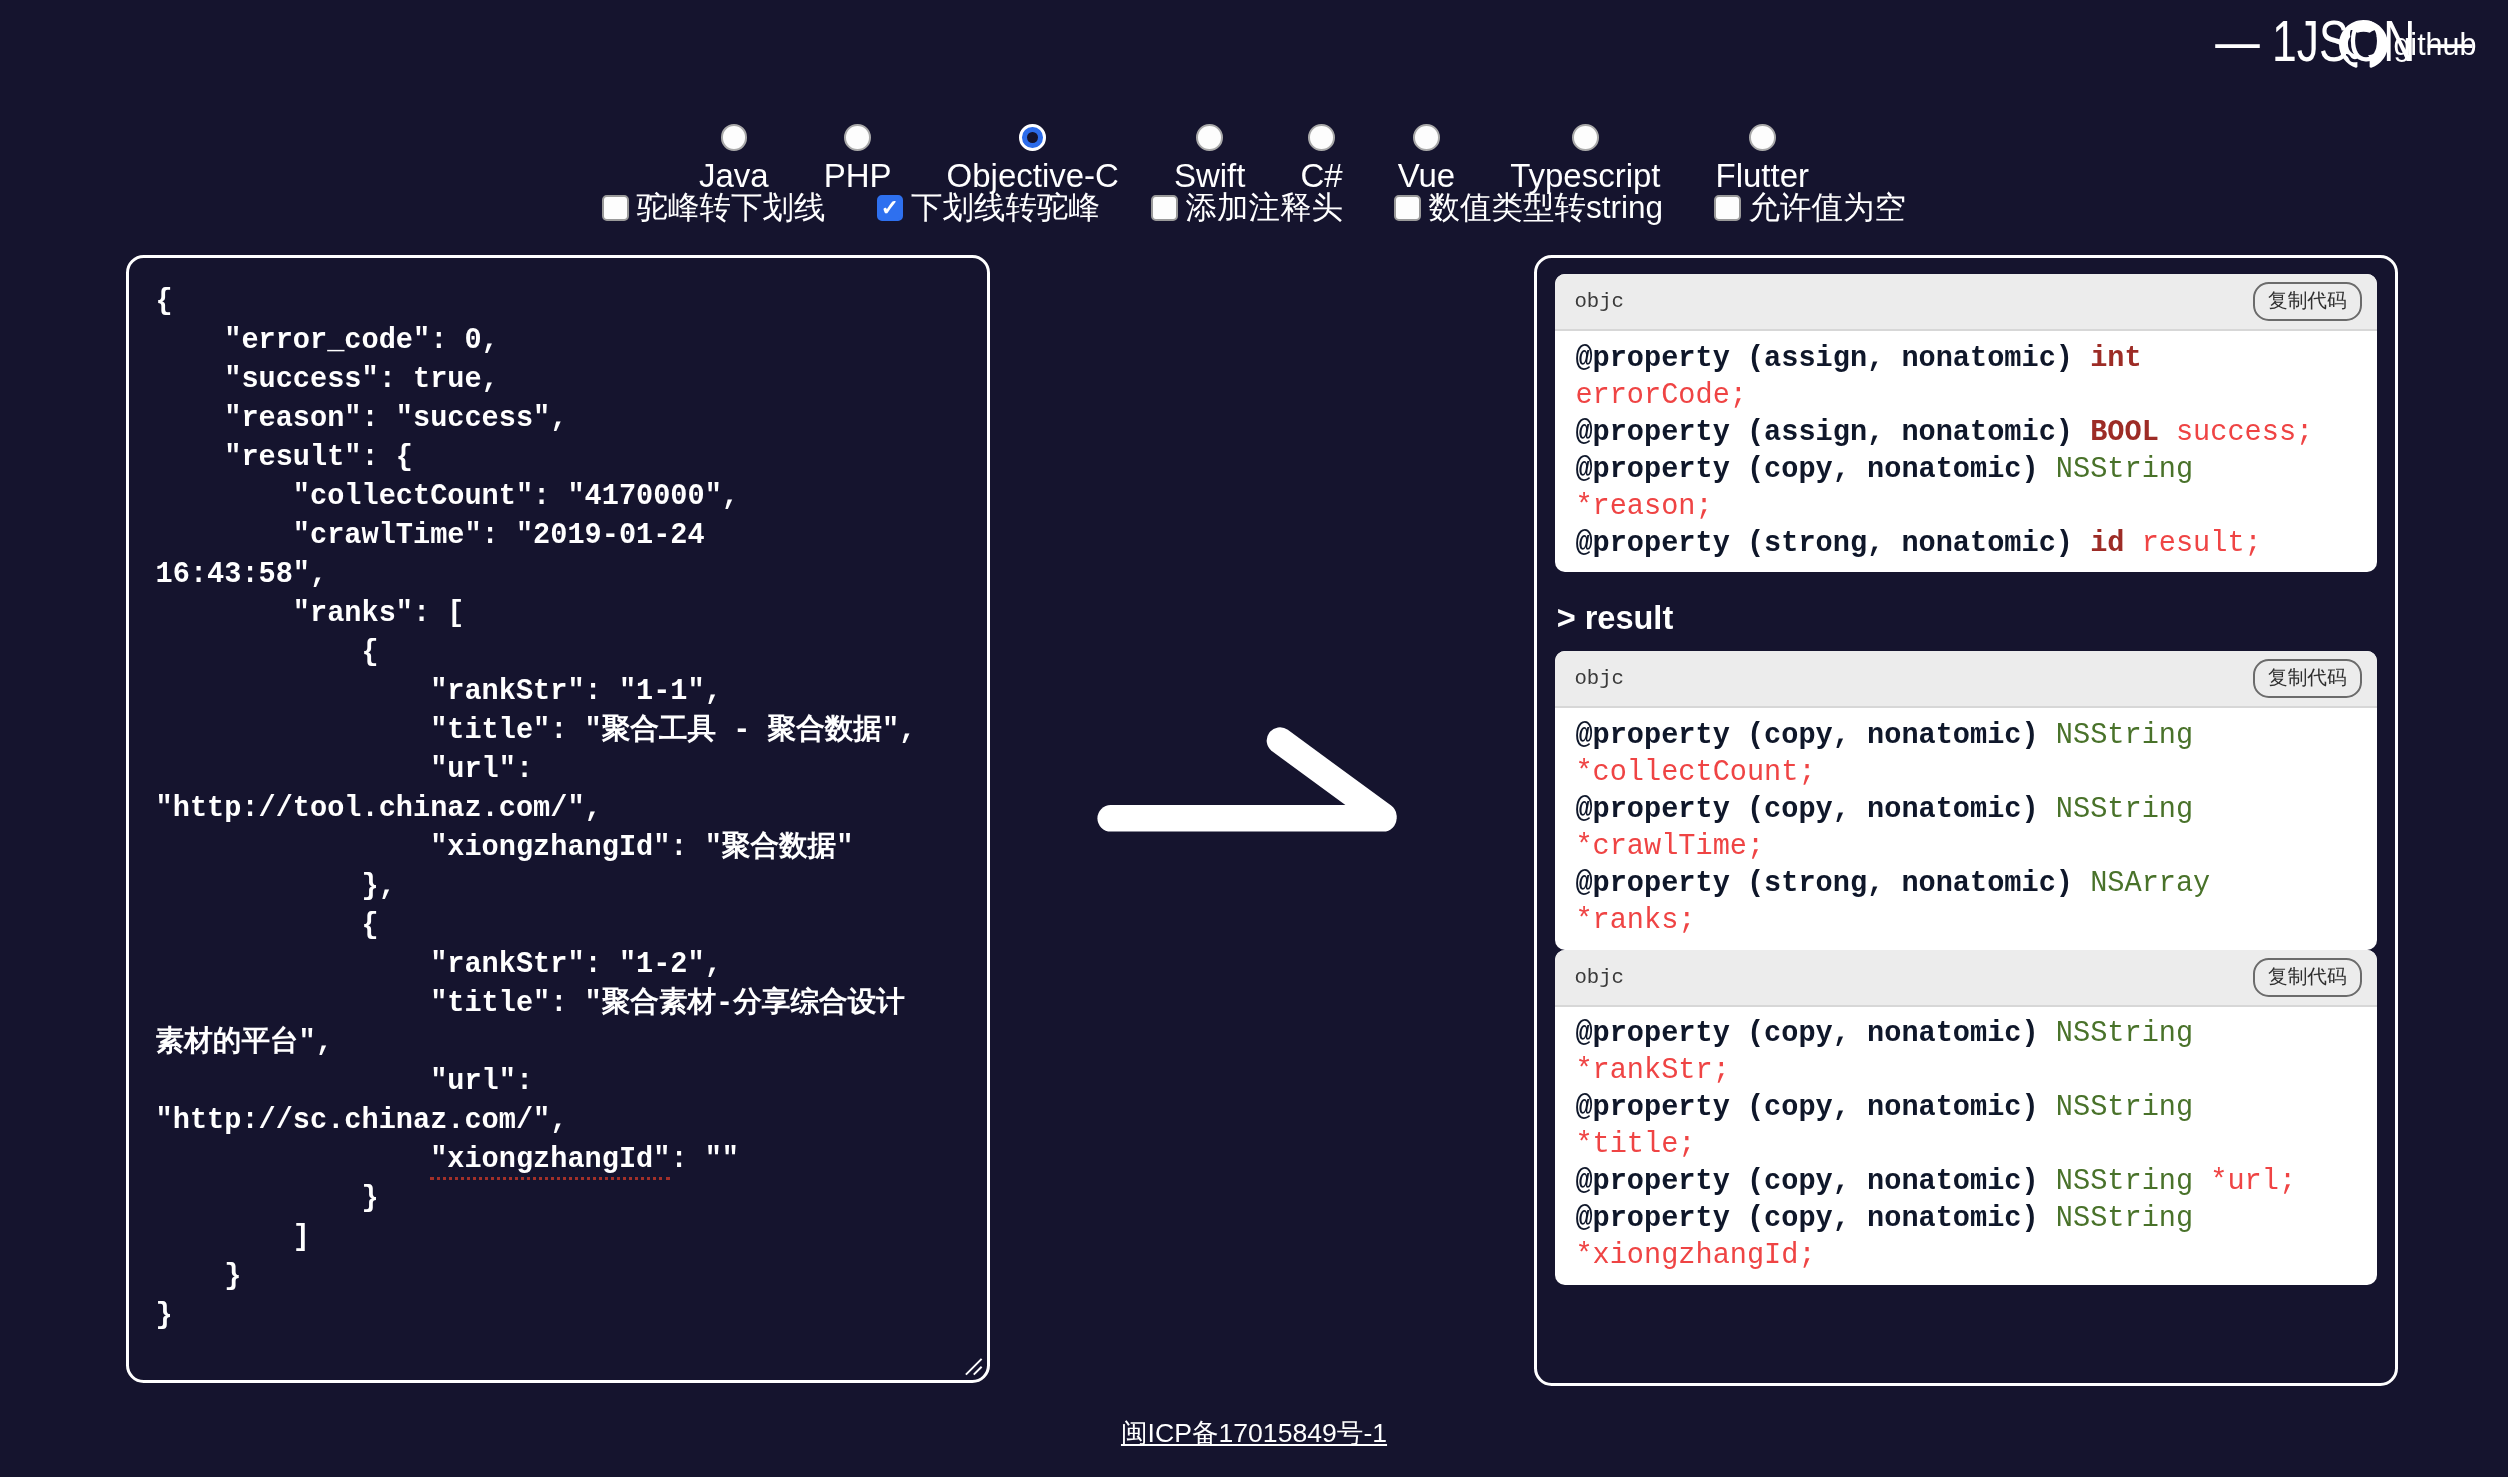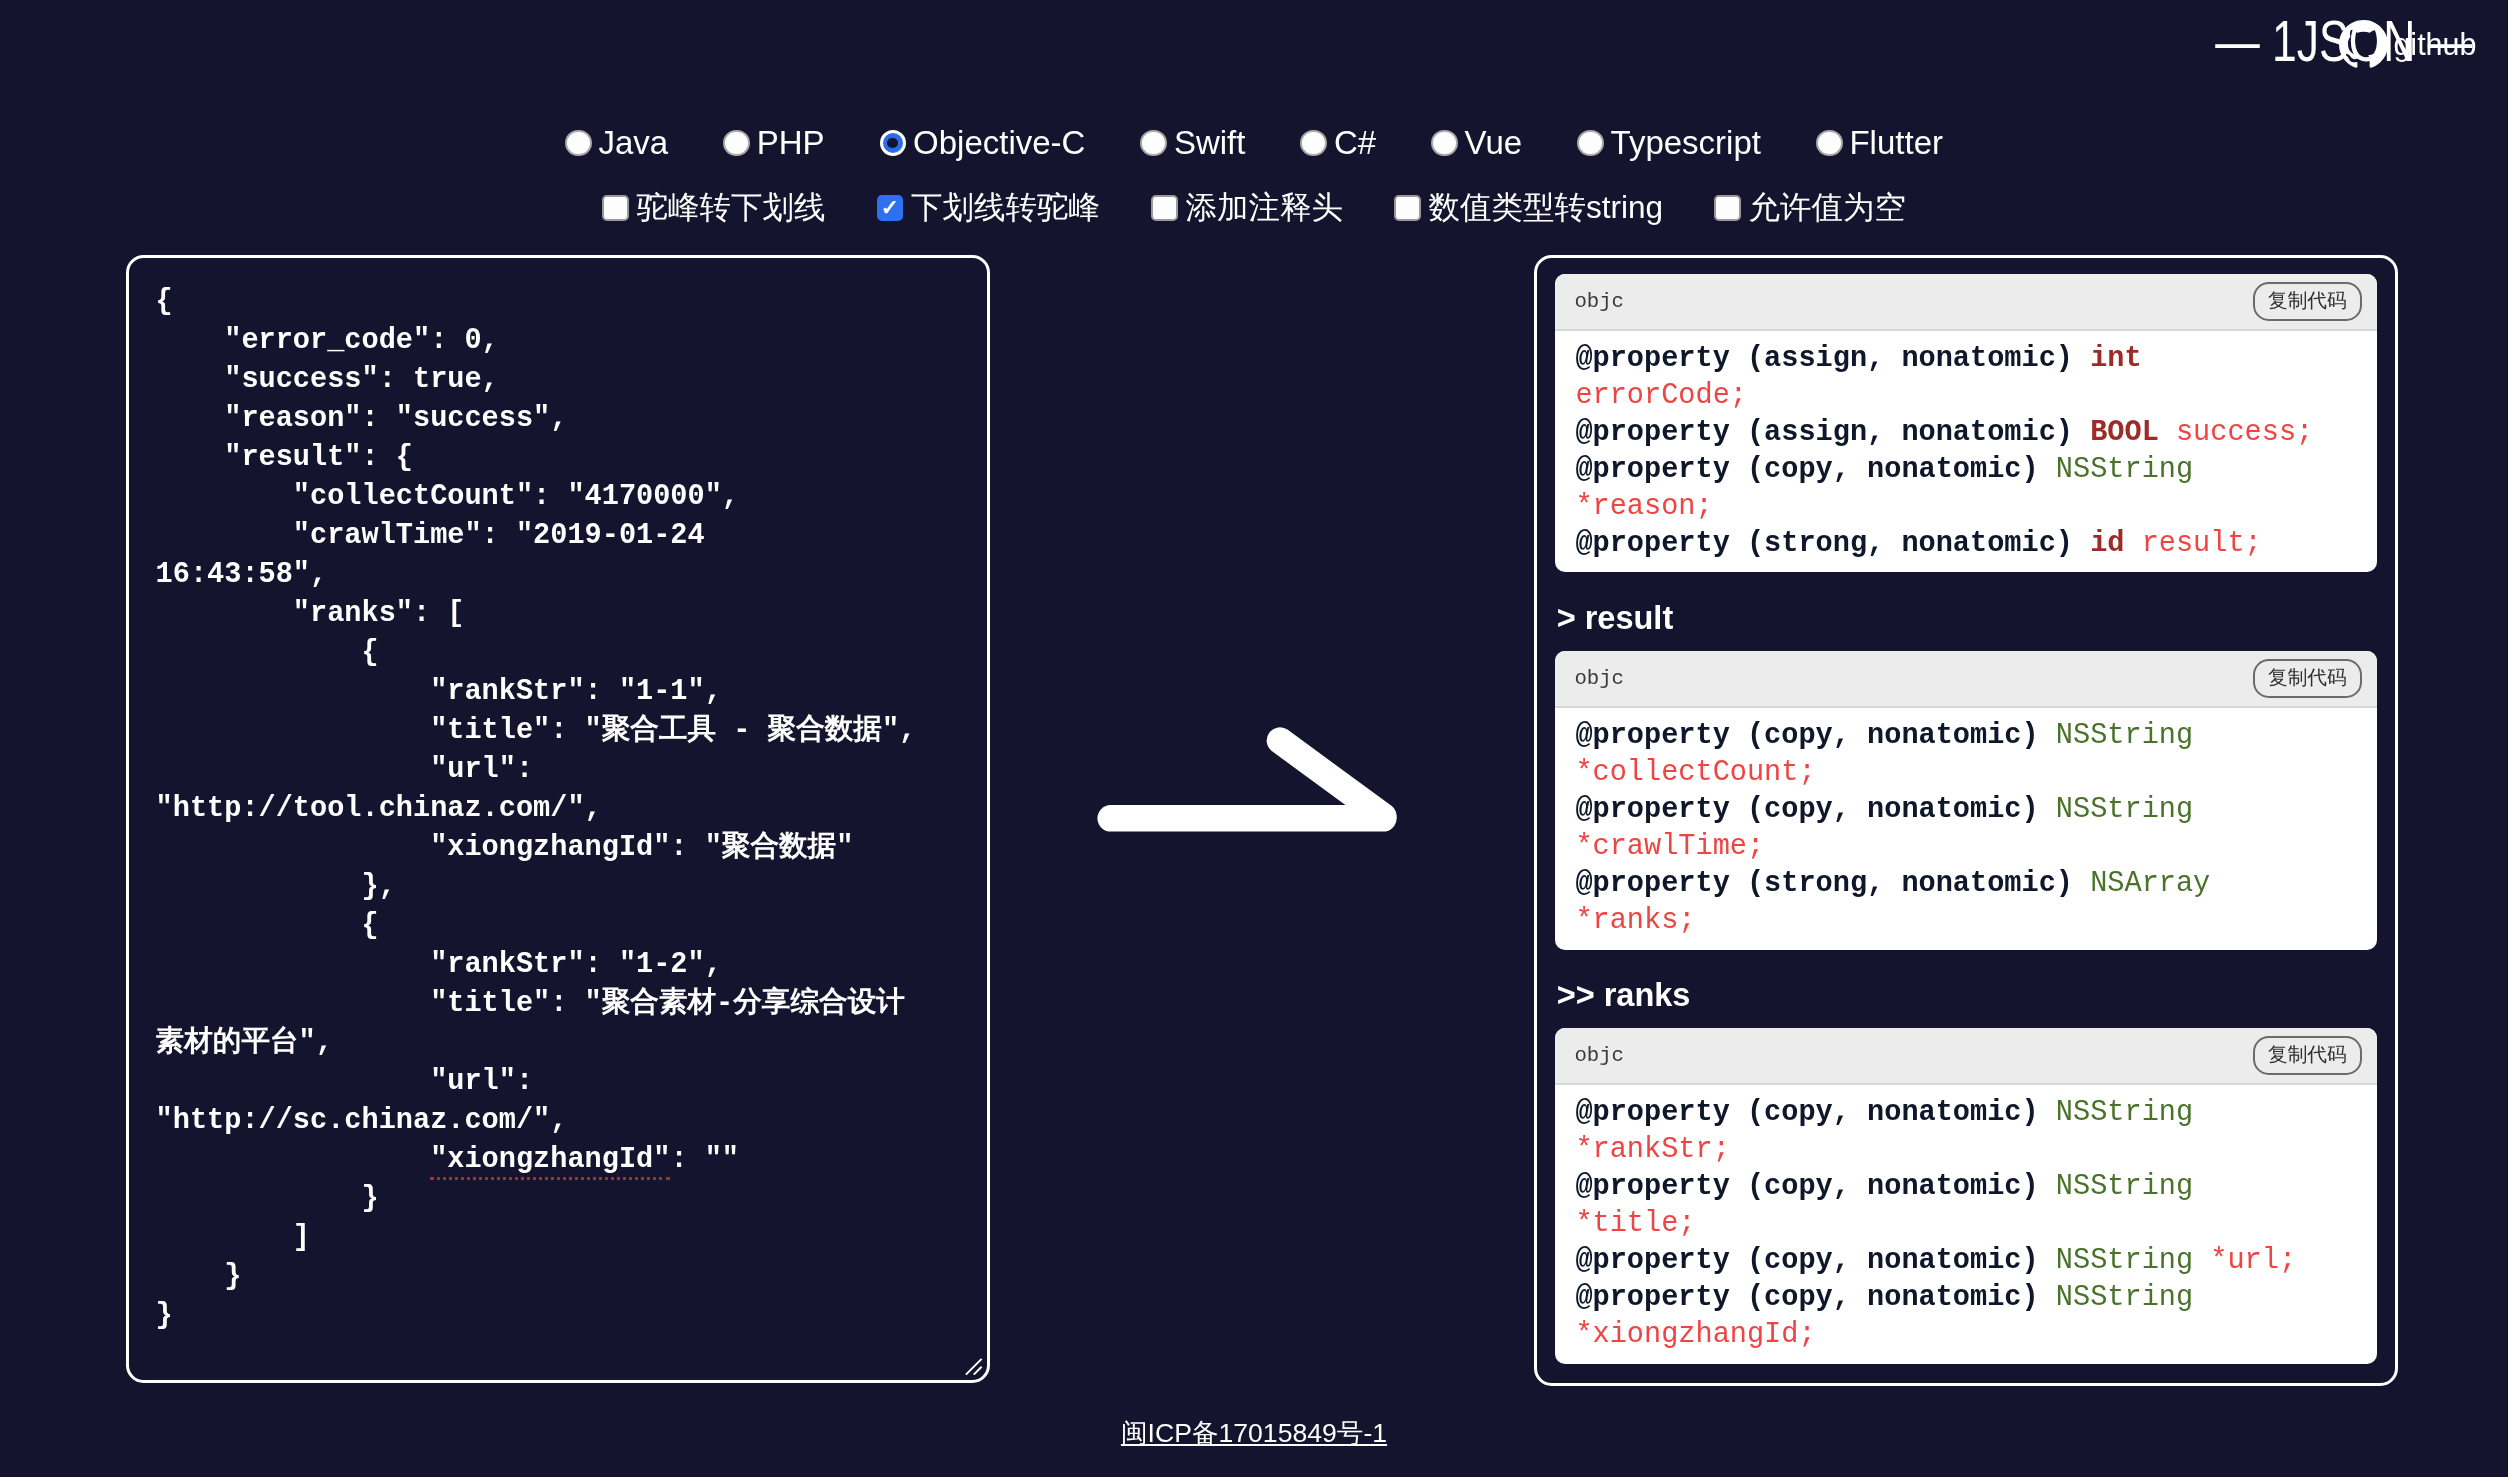--- a/index.html
+++ b/index.html
@@ -26,21 +26,21 @@
     color:#fff; text-decoration:none; font-size:30.5px;
   }
   .github-corner svg { width:49px; height:49px; display:block; }
 
   
   .lang-row {
     position:absolute; top:124px; left:0; width:100%;
     display:flex; justify-content:center; align-items:center; gap:55px;
     font-size:33px;
   }
-  .lang-option { display:flex; align-items:center; gap:6.9px; cursor:pointer; }
+  .lang-option { display:flex; align-items:center; gap:6.9px; cursor:pointer;flex-direction:column; }
   .radio {
     width:26.6px; height:26.6px; border-radius:50%;
     background:#fdfdfd; border:2px solid #a9a9a9;
     display:inline-flex; align-items:center; justify-content:center;
     flex:0 0 auto;
   }
   .radio.sel {
     background:#2c6cea; border:3px solid #ffffff;
   }
   .radio-dot { width:10.8px; height:10.8px; border-radius:50%; background:#15142e; }
@@ -267,21 +267,20 @@
       </div>
       <div class="card-body">
         <div class="code-line"><span class="tok-kw">@property (copy, nonatomic) </span><span class="tok-to">NSString</span></div>
         <div class="code-line"><span class="tok-pl">*collectCount;</span></div>
         <div class="code-line"><span class="tok-kw">@property (copy, nonatomic) </span><span class="tok-to">NSString</span></div>
         <div class="code-line"><span class="tok-pl">*crawlTime;</span></div>
         <div class="code-line"><span class="tok-kw">@property (strong, nonatomic) </span><span class="tok-to">NSArray</span></div>
         <div class="code-line"><span class="tok-pl">*ranks;</span></div>
       </div>
     </div>
-    <div class="section-heading">&gt;&gt; ranks</div>
     <div class="code-card">
       <div class="card-header">
         <span class="card-lang">objc</span>
         <button class="copy-btn">复制代码</button>
       </div>
       <div class="card-body">
         <div class="code-line"><span class="tok-kw">@property (copy, nonatomic) </span><span class="tok-to">NSString</span></div>
         <div class="code-line"><span class="tok-pl">*rankStr;</span></div>
         <div class="code-line"><span class="tok-kw">@property (copy, nonatomic) </span><span class="tok-to">NSString</span></div>
         <div class="code-line"><span class="tok-pl">*title;</span></div>

